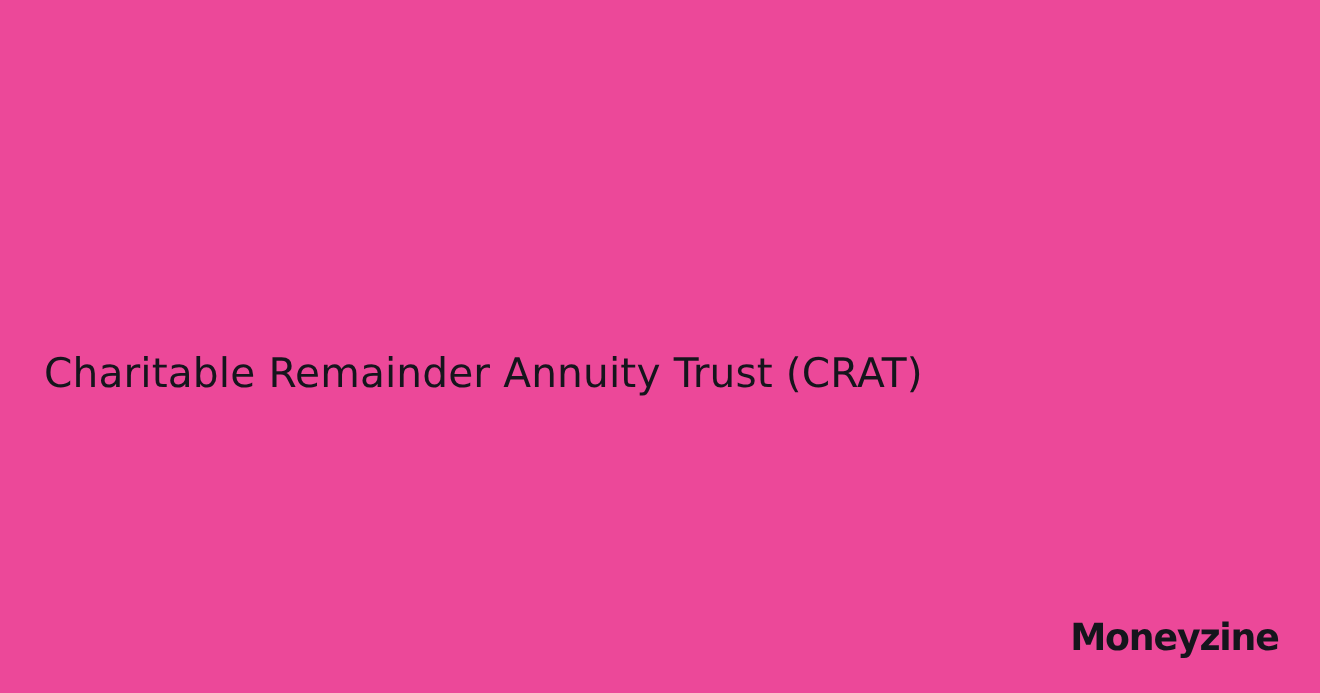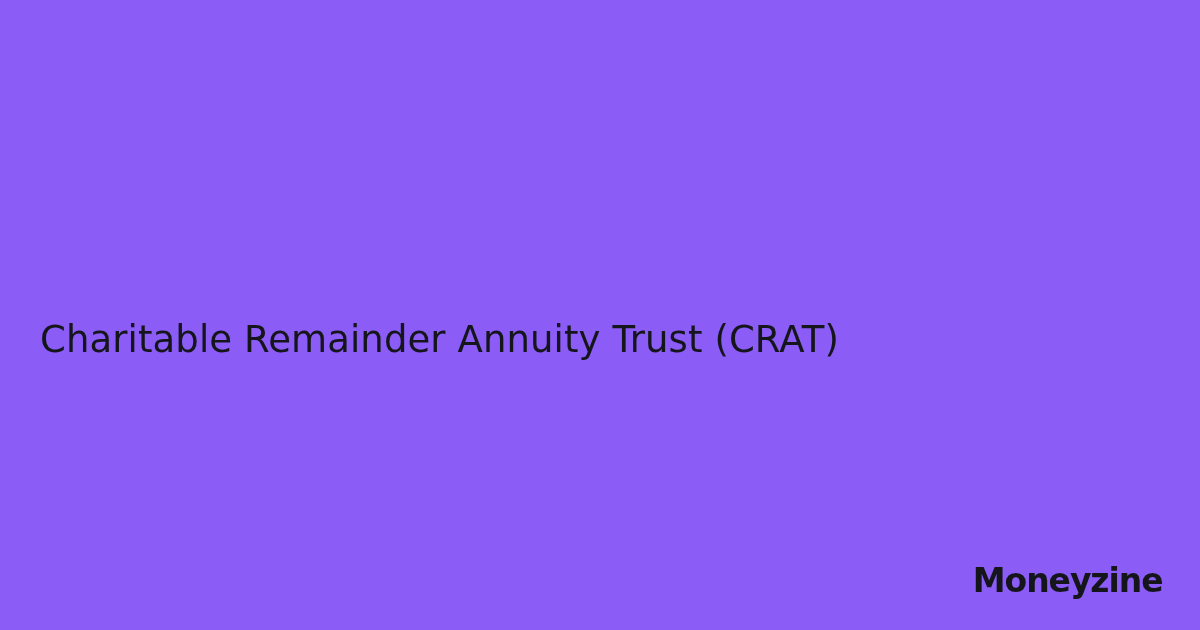--- a/index.html
+++ b/index.html
@@ -46,19 +46,19 @@
     color: #15151c;
     line-height: 1;
     transform: scaleX(0.97);
     transform-origin: right bottom;
     white-space: nowrap;
   }
 </style>
 </head>
 <body>
 
-<div id="card" style="background: #8b5cf6;">
+<div id="card" style="background: #ec4899;">
 
   <h1 id="title" style="color: rgb(21, 21, 28);">Charitable Remainder Annuity Trust (CRAT)</h1>
 
   <div id="brand" style="color: rgb(21, 21, 28);">Moneyzine</div>
 
 </div>
 
 </body></html>

